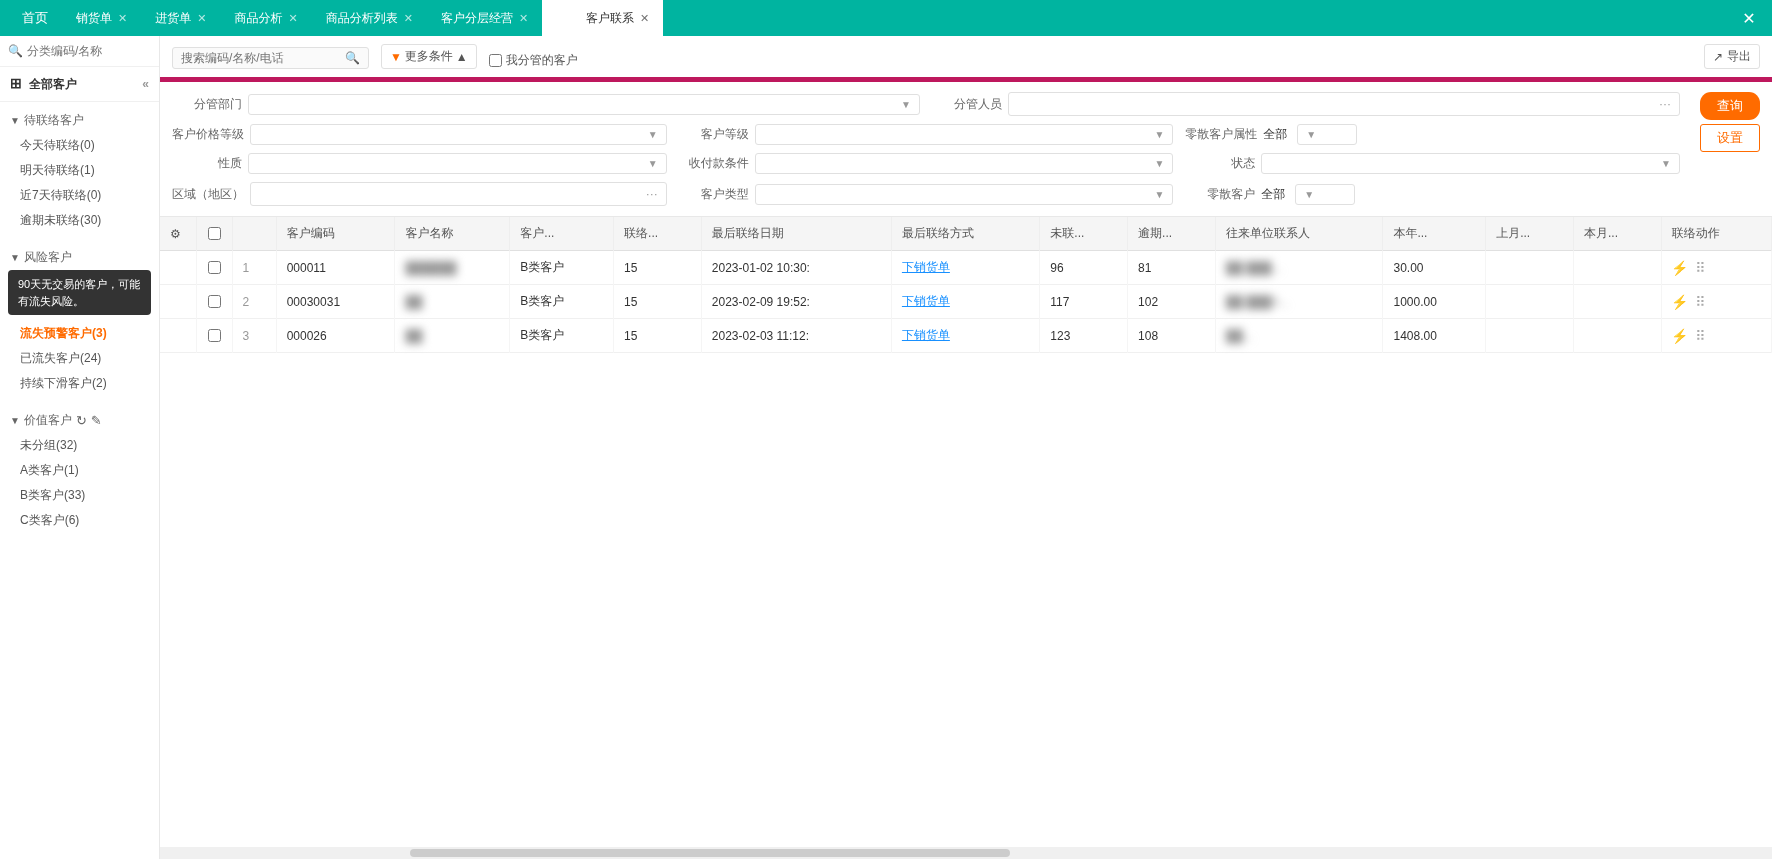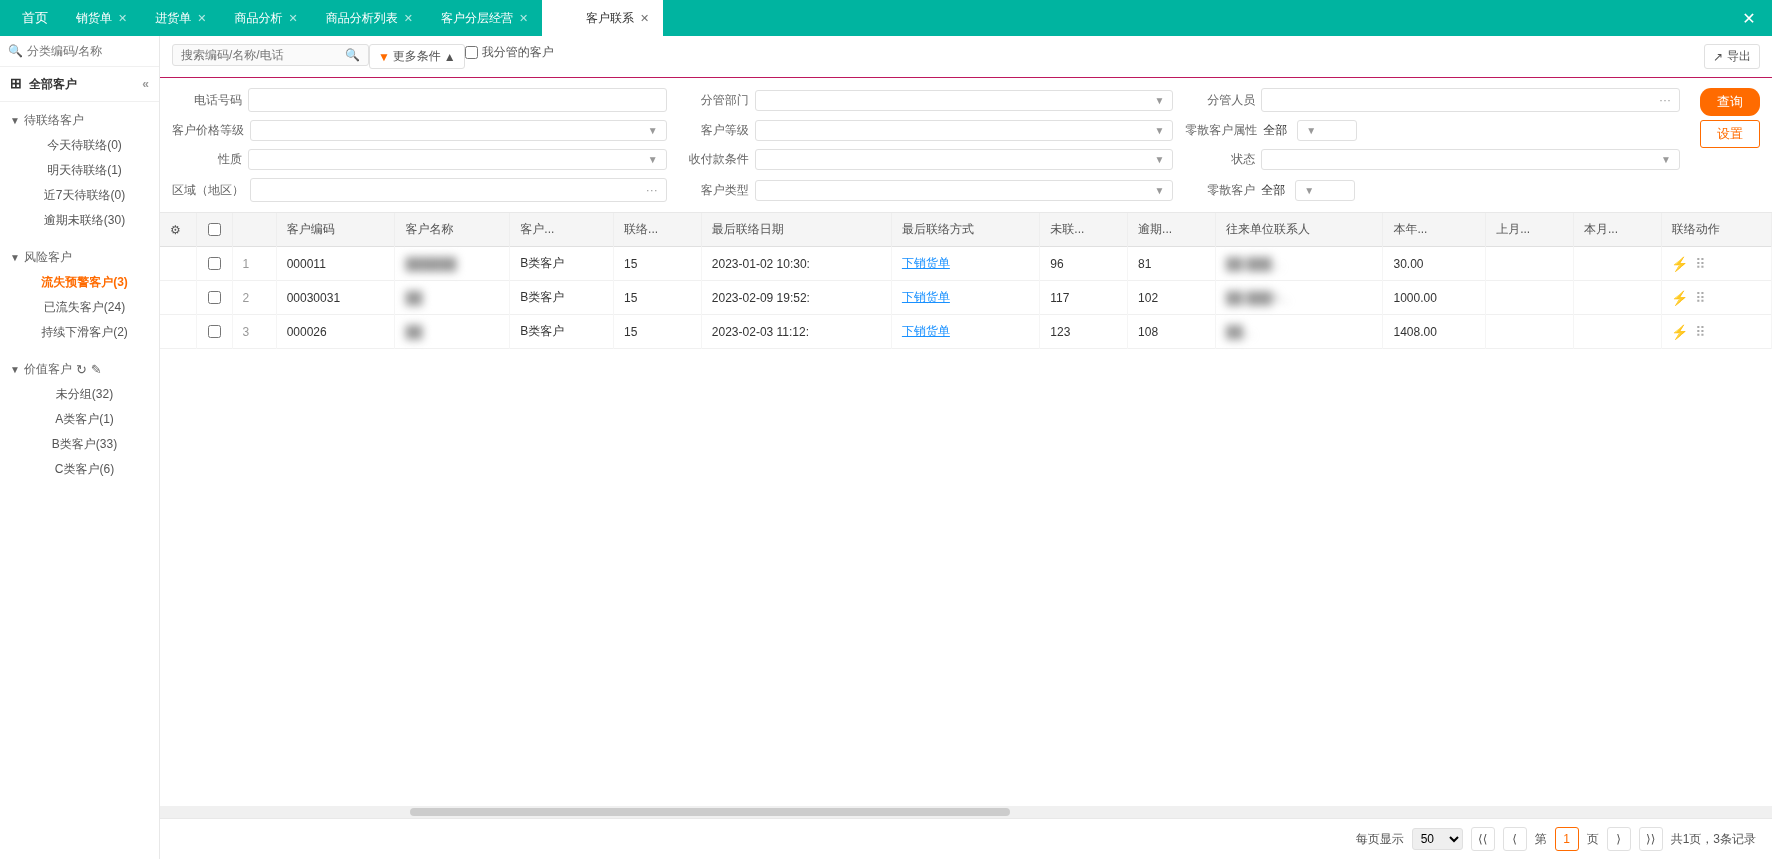--- a/index.html
+++ b/index.html
@@ -108,21 +108,20 @@
     }
     .sidebar-section-header .arrow {
       font-size: 10px;
       margin-right: 4px;
     }
     .sidebar-item {
       padding: 4px 10px 4px 20px;
       color: #555;
       cursor: pointer;
       white-space: nowrap;
-      text-align: center;
     }
     .sidebar-item.active {
       color: #ff6b00;
       font-weight: bold;
     }
     .tooltip-box {
       background: #333;
       color: #fff;
       font-size: 11px;
       padding: 6px 10px;
@@ -136,23 +135,24 @@
       flex: 1;
       display: flex;
       flex-direction: column;
       overflow: hidden;
       background: #fff;
     }
 
     
     .filter-bar {
       padding: 8px 12px;
-      border-bottom: 1px solid #be185d;
-      display: flex;
-      align-items: flex-start;
+      border-bottom: 5px solid #be185d;
+      display: flex;
+      align-items: flex-end;
+      gap: 12px;
       background: #fff;
     }
     .filter-search {
       display: flex;
       align-items: center;
       border: 1px solid #e0e0e0;
       border-radius: 3px;
       padding: 3px 8px;
       gap: 4px;
       background: #fafafa;
@@ -427,20 +427,21 @@
       <div class="sidebar-item">明天待联络(1)</div>
       <div class="sidebar-item">近7天待联络(0)</div>
       <div class="sidebar-item">逾期未联络(30)</div>
     </div>
 
     <div class="sidebar-section">
       <div class="sidebar-section-header">
         <span class="arrow">▼</span>
         <span>风险客户</span>
       </div>
+      <div class="tooltip-box">90天无交易的客户，可能有流失风险。</div>
       <div class="sidebar-item active">流失预警客户(3)</div>
       <div class="sidebar-item">已流失客户(24)</div>
       <div class="sidebar-item">持续下滑客户(2)</div>
     </div>
 
     <div class="sidebar-section">
       <div class="sidebar-section-header">
         <span class="arrow">▼</span>
         <span>价值客户</span>
         <span style="margin-left:4px; font-size:13px; cursor:pointer;">↻</span>
@@ -475,24 +476,20 @@
         <span>导出</span>
       </div>
     </div>
 
     <div class="advanced-filter">
       <div style="display:flex; align-items:flex-start; gap:0;">
         <div style="flex:1;">
 
           <div class="filter-row">
             <div class="filter-cell">
-              <label>电话号码</label>
-              <input type="text" class="filter-input" style="">
-            </div>
-            <div class="filter-cell">
               <label>分管部门</label>
               <div class="select-box">
                 <span></span>
                 <span class="chevron">▼</span>
               </div>
             </div>
             <div class="filter-cell">
               <label>分管人员</label>
               <div class="select-box">
                 <span></span>
@@ -717,30 +714,14 @@
       </td>
     </tr>
           </tbody>
       </table>
     </div>
 
     <div class="scrollbar-area">
       <div class="scrollbar-thumb"></div>
     </div>
 
-    <div class="pagination">
-      <span>每页显示</span>
-      <select>
-        <option>50</option>
-        <option>100</option>
-        <option>200</option>
-      </select>
-      <div class="page-btn">⟨⟨</div>
-      <div class="page-btn">⟨</div>
-      <span>第</span>
-      <div class="page-current">1</div>
-      <span>页</span>
-      <div class="page-btn">⟩</div>
-      <div class="page-btn">⟩⟩</div>
-      <span>共1页，3条记录</span>
-    </div>
   </div>
 </div>
 
 </body></html>

